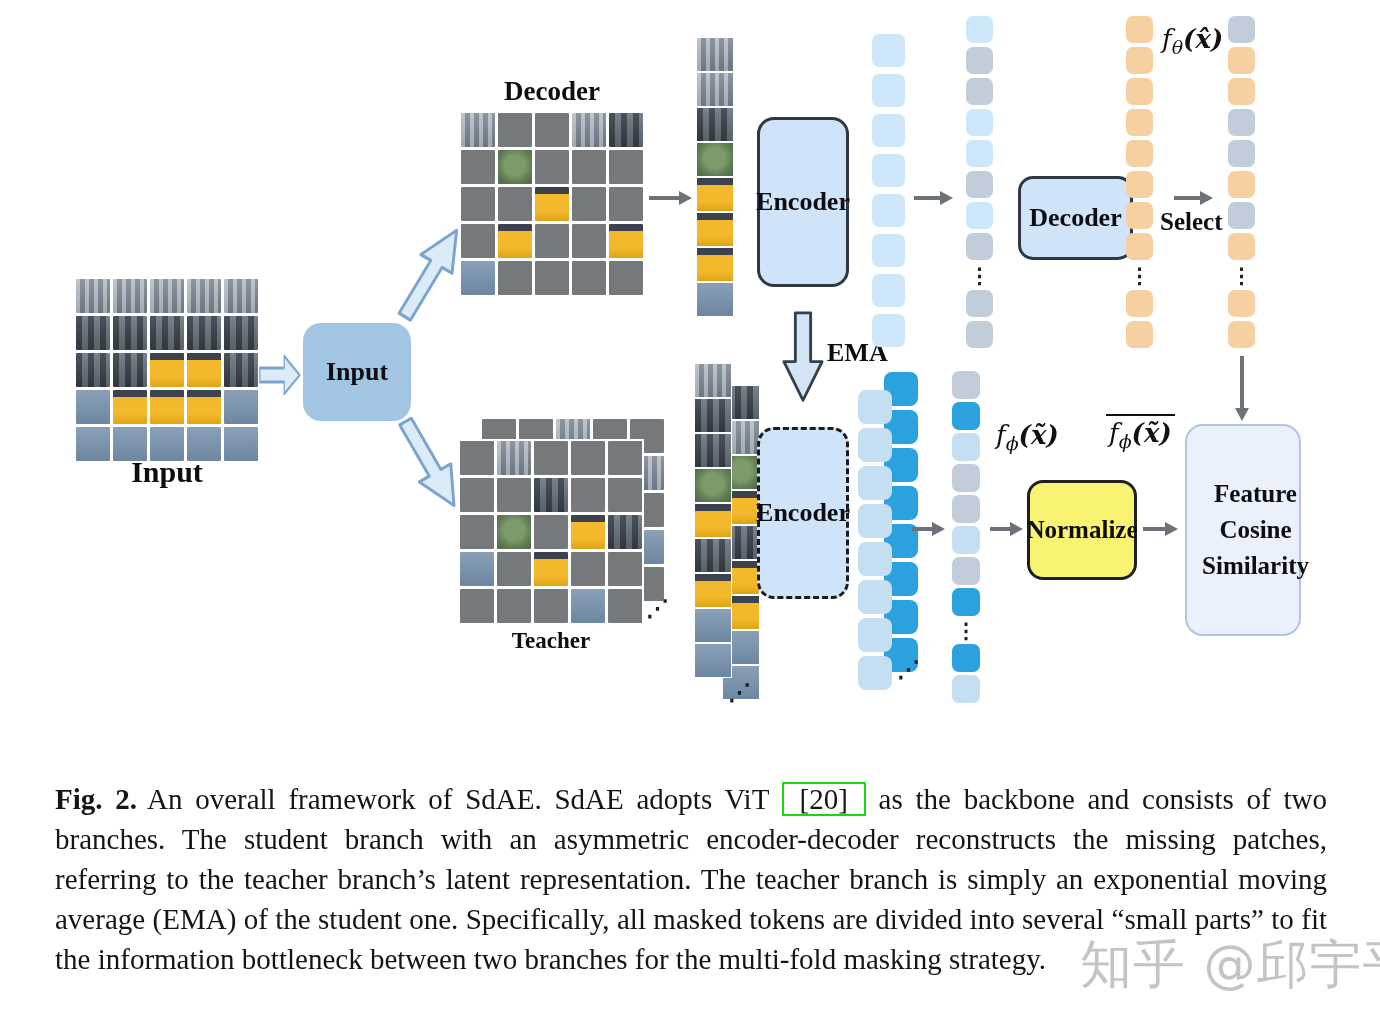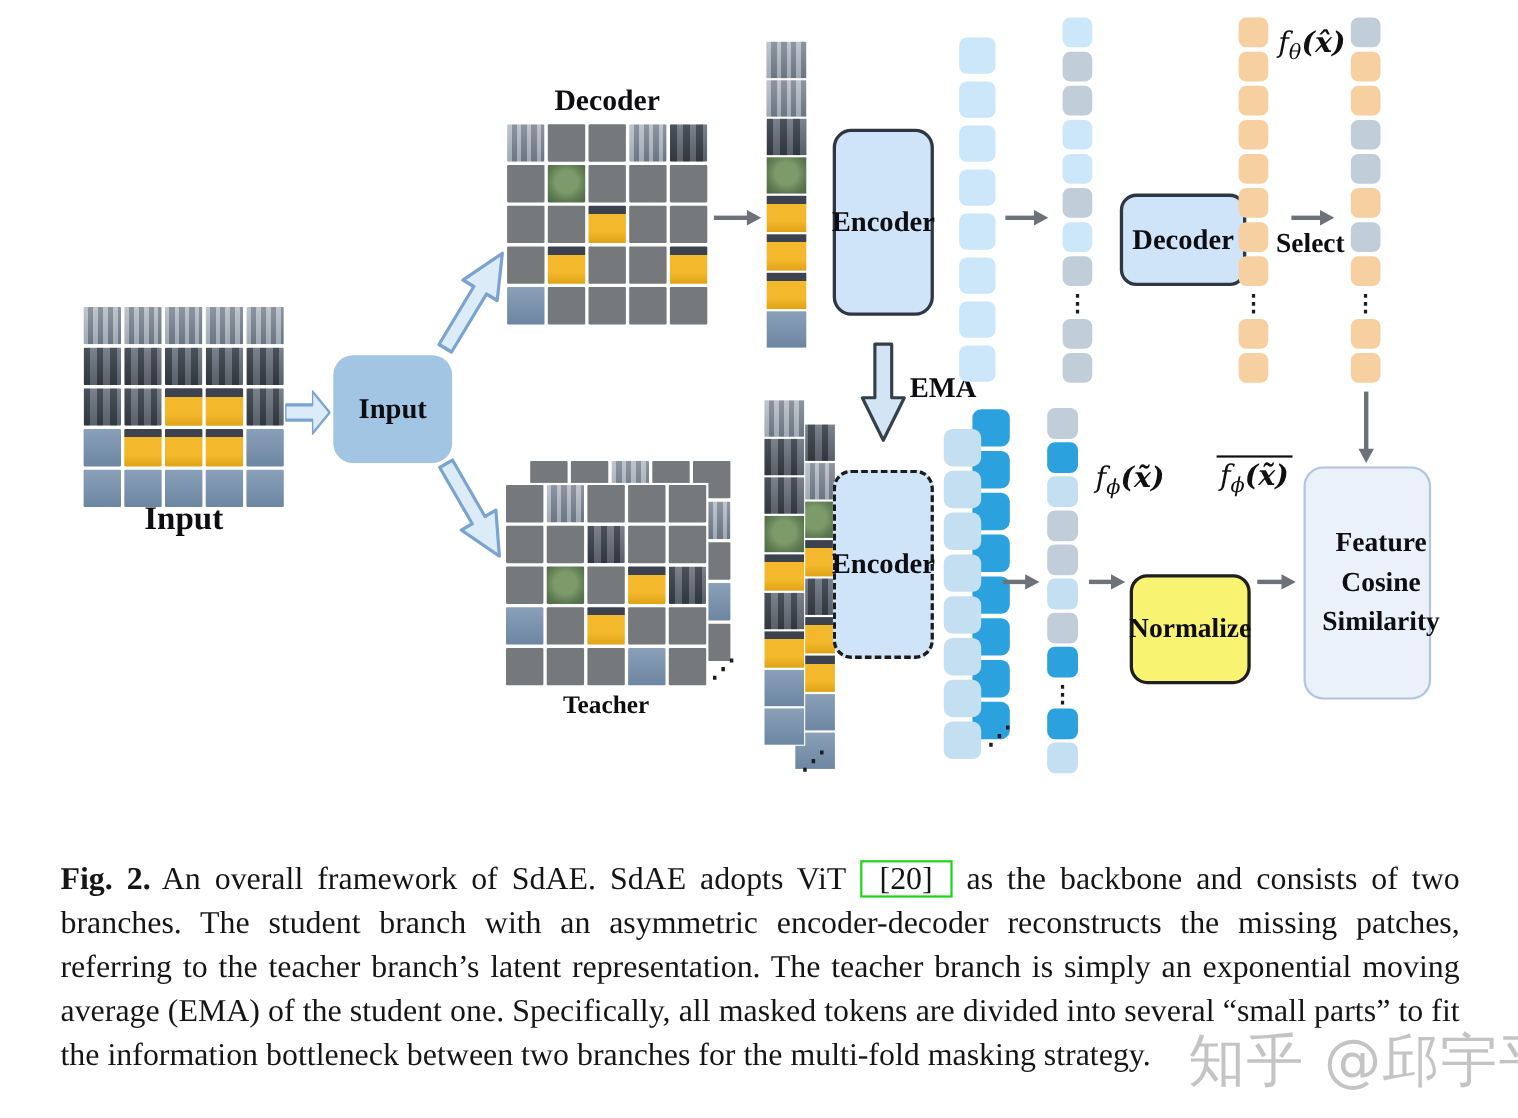--- a/index.html
+++ b/index.html
@@ -32,21 +32,21 @@
   .vdots{height:22px;display:flex;align-items:center;justify-content:center;
          font:bold 21px "DejaVu Serif",serif;color:#1c1c1c;}
   .ddots{position:absolute;font:bold 23px "DejaVu Serif",serif;color:#1c1c1c;}
   
   .box{position:absolute;display:flex;flex-direction:column;align-items:center;justify-content:center;
        text-align:center;font-weight:bold;color:#0d0d12;box-sizing:border-box;}
   .enc{background:#cfe4f8;border:3px solid #2e3742;border-radius:17px;font-size:26px;}
   .enc-dash{background:#cfe4f8;border:3px dashed #1c1c1c;border-radius:17px;font-size:26px;}
   .dec{background:#cfe4f8;border:3px solid #2e3742;border-radius:15px;font-size:26px;}
   .mask-box{background:#a2c5e3;border-radius:18px;font-size:26px;line-height:1.3;}
-  .norm{background:#f8f472;border:3px solid #1f1f1f;border-radius:16px;font-size:25px;margin-top:42px;}
+  .norm{background:#f8f472;border:3px solid #1f1f1f;border-radius:16px;font-size:25px;}
   .feat{background:#eaf1fb;border:2.5px solid #b1c4e1;border-radius:18px;font-size:25px;line-height:1.45;}
   
   .lbl{position:absolute;font-weight:bold;color:#0d0d12;}
   .center{text-align:center;}
   
   .ar{position:absolute;background:#6d7278;}
   .ar-r{height:3.5px;}
   .ar-r::after{content:"";position:absolute;right:-11px;top:50%;transform:translateY(-50%);
     border-left:13px solid #6d7278;border-top:7px solid transparent;border-bottom:7px solid transparent;}
   .ar-d{width:3.5px;}

